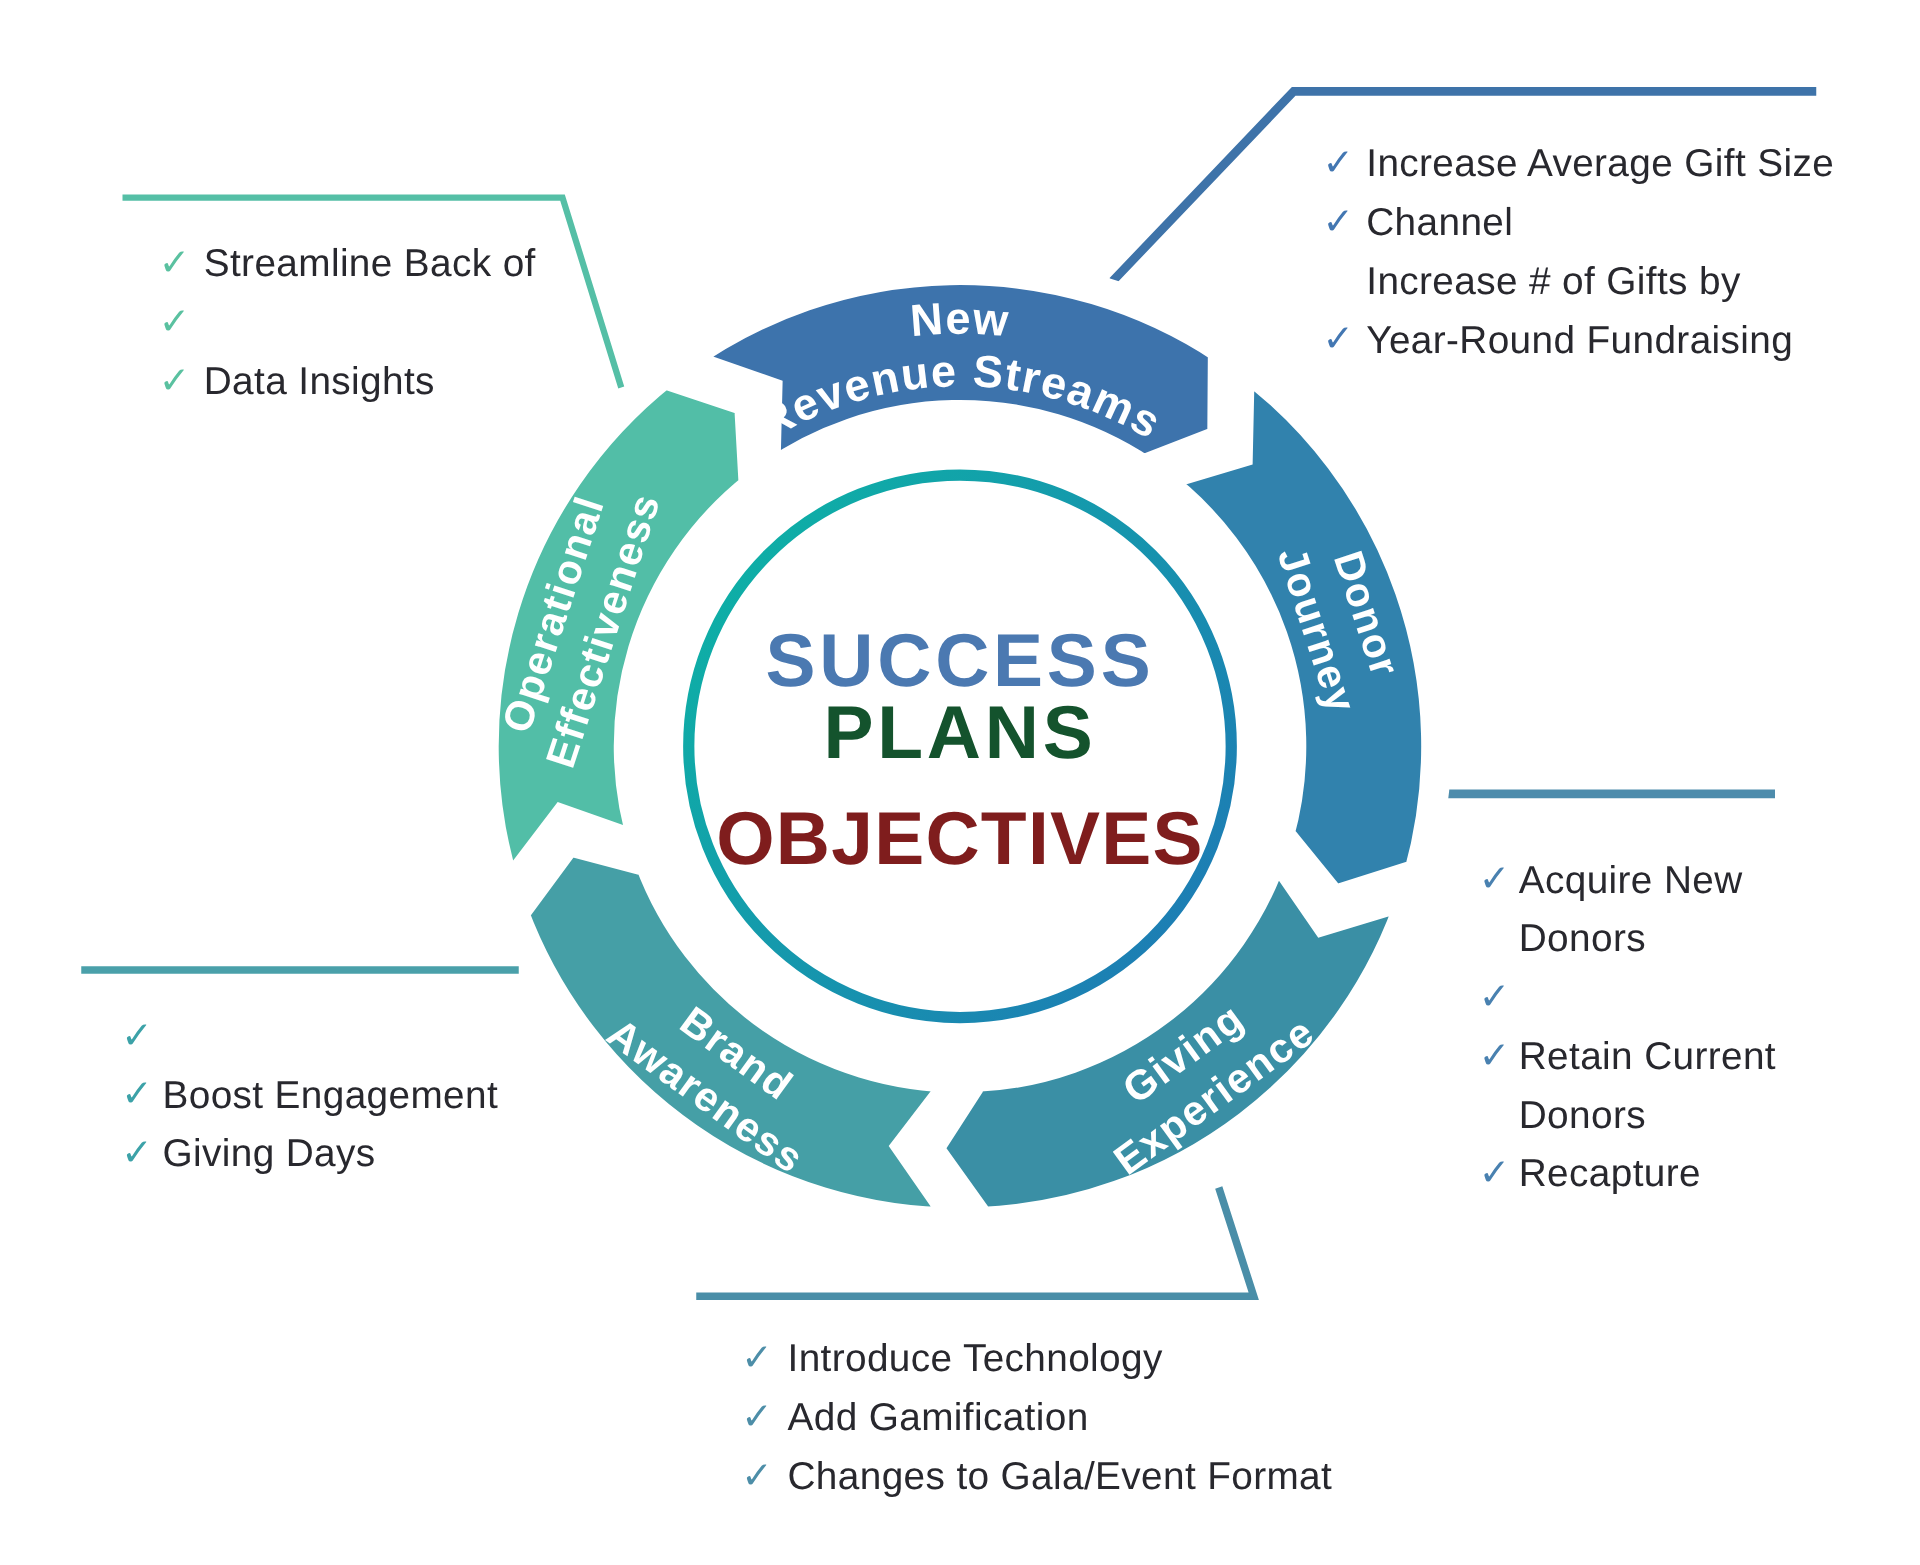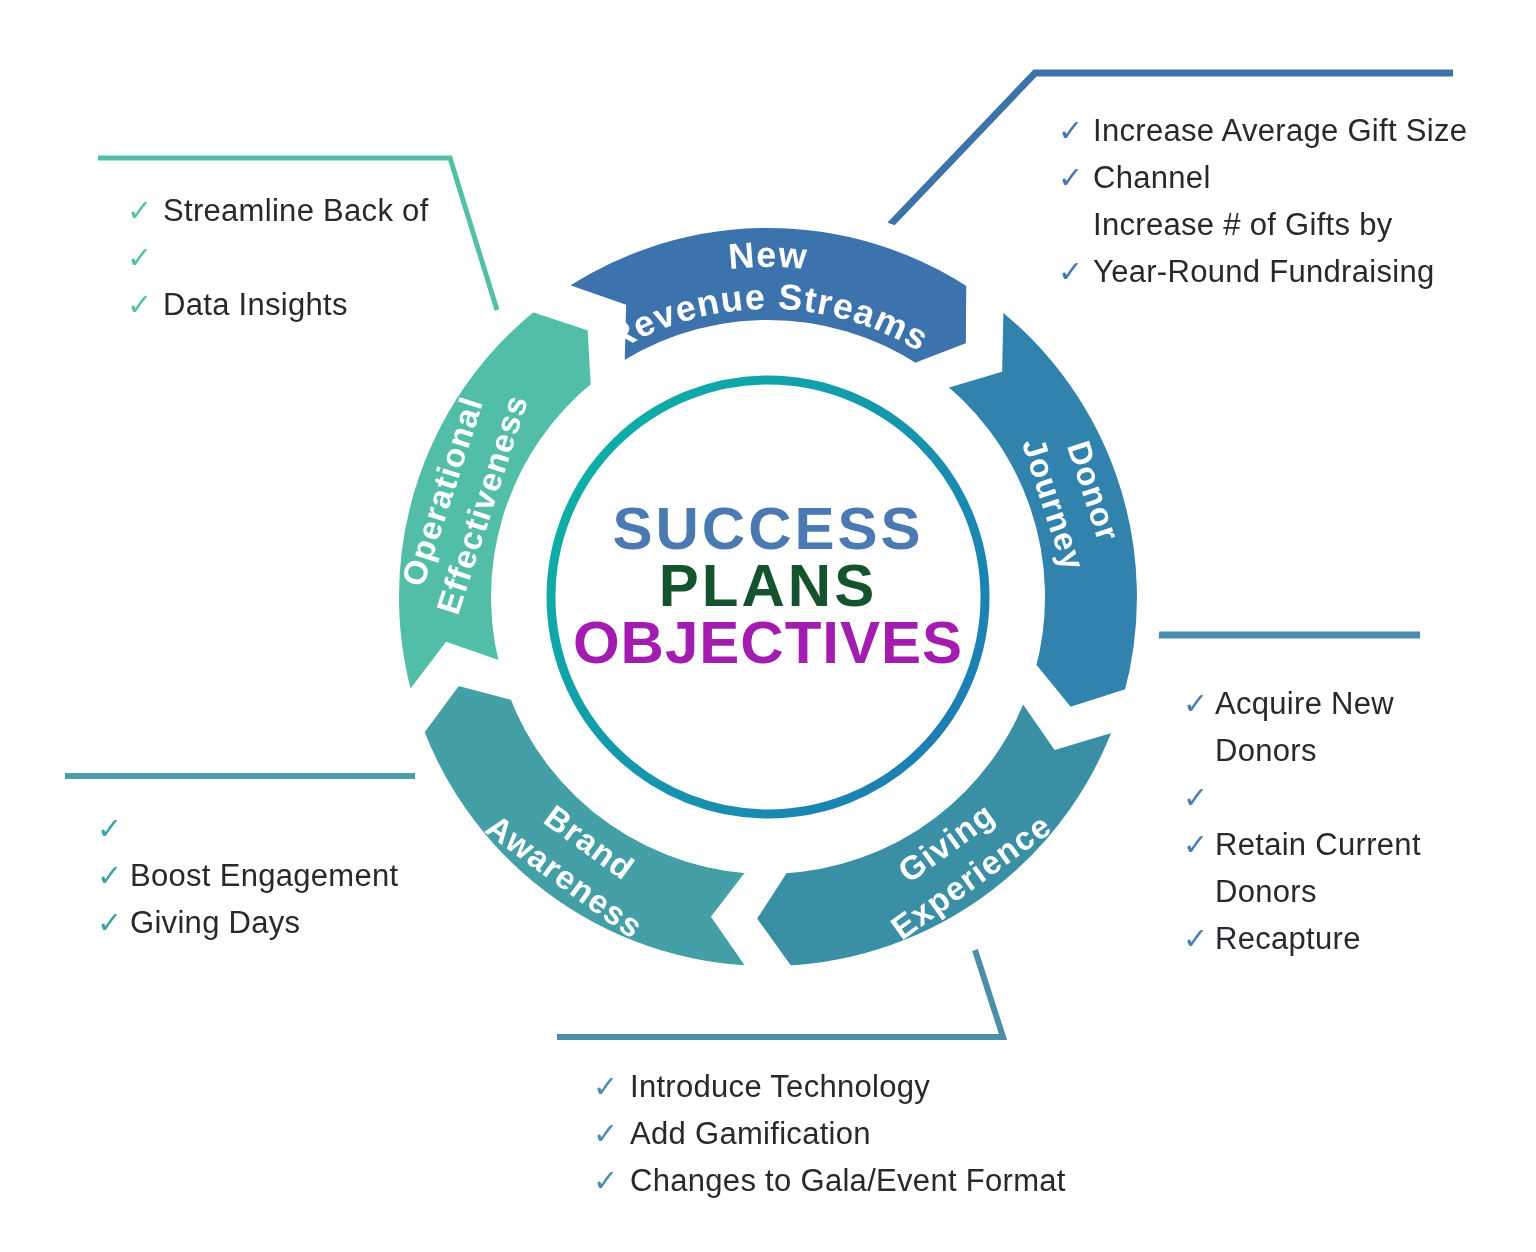--- a/index.html
+++ b/index.html
@@ -57,21 +57,21 @@
         <text class="seg-label" font-size="33" text-anchor="middle" transform="translate(1075.2,497.2) rotate(72)"><tspan x="0" y="-8">Donor</tspan><tspan x="0" y="34">Journey</tspan></text>
         <text class="seg-label" font-size="33" text-anchor="middle" transform="translate(957.9,858.3) rotate(-36)"><tspan x="0" y="-8">Giving</tspan><tspan x="0" y="34">Experience</tspan></text>
         <text class="seg-label" font-size="33" text-anchor="middle" transform="translate(578.1,858.3) rotate(36)"><tspan x="0" y="-8">Brand</tspan><tspan x="0" y="34">Awareness</tspan></text>
         <text class="seg-label" font-size="33" text-anchor="middle" transform="translate(460.8,497.2) rotate(-72)"><tspan x="0" y="-8">Operational</tspan><tspan x="0" y="34">Effectiveness</tspan></text>
       </g>
   </svg>
 
   <div class="center-title">
     <div class="t1" style="color: rgb(75, 121, 177);">SUCCESS</div>
     <div class="t2" style="color: #14532d;">PLANS</div>
-    <div class="t3" style="color: #a21caf; letter-spacing: 1px;">OBJECTIVES</div>
+    <div class="t3" style="color: #7f1d1d; letter-spacing: 1px; margin-top: 28px;">OBJECTIVES</div>
   </div>
 
   <div id="lists-root">
       <div class="checklist" style="left: 127px; top: 187px;">
         <ul>
           <li>
             <span class="check" style="color: rgb(90, 193, 160); flex: 0 0 36px;">✓</span>
             <div class="lines">
               <div>Streamline Back of</div>
             </div>

